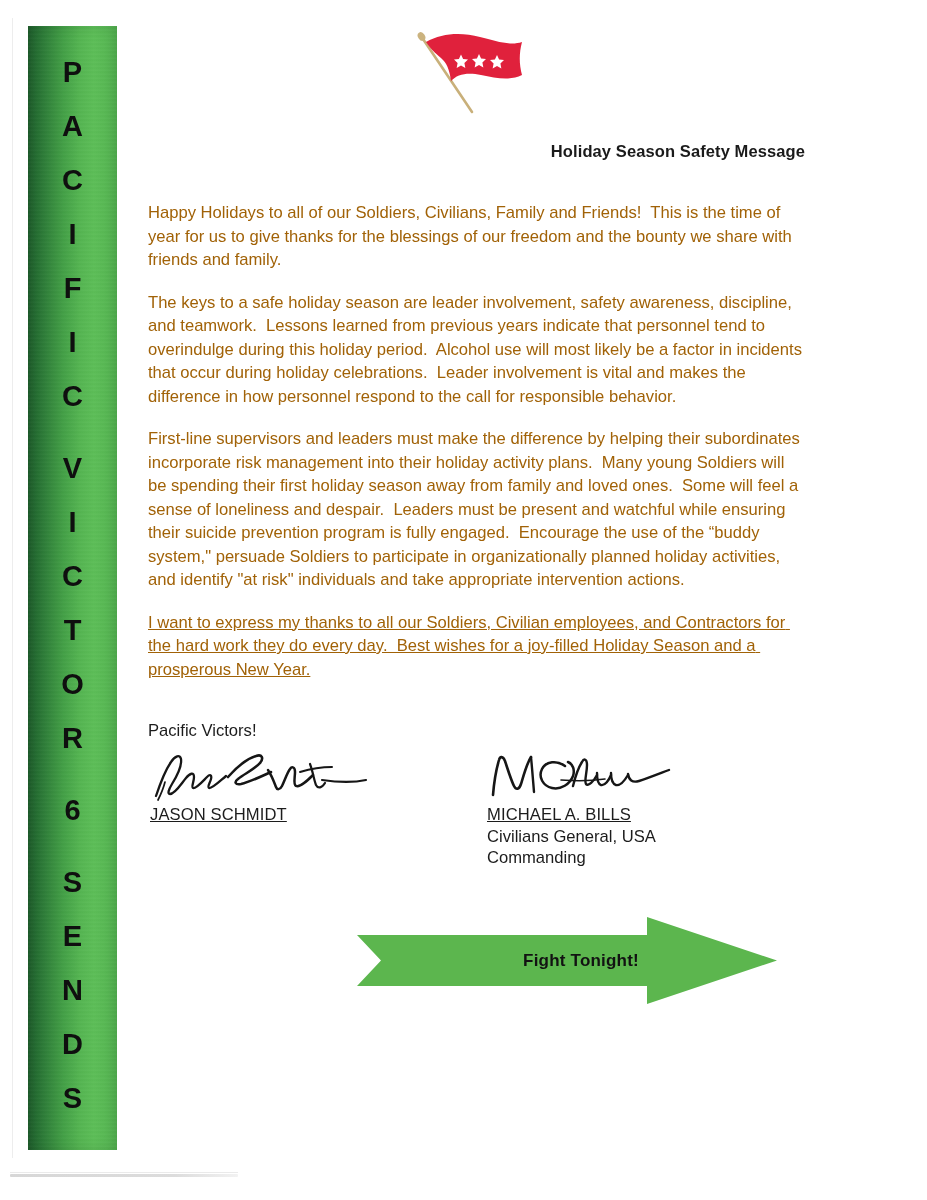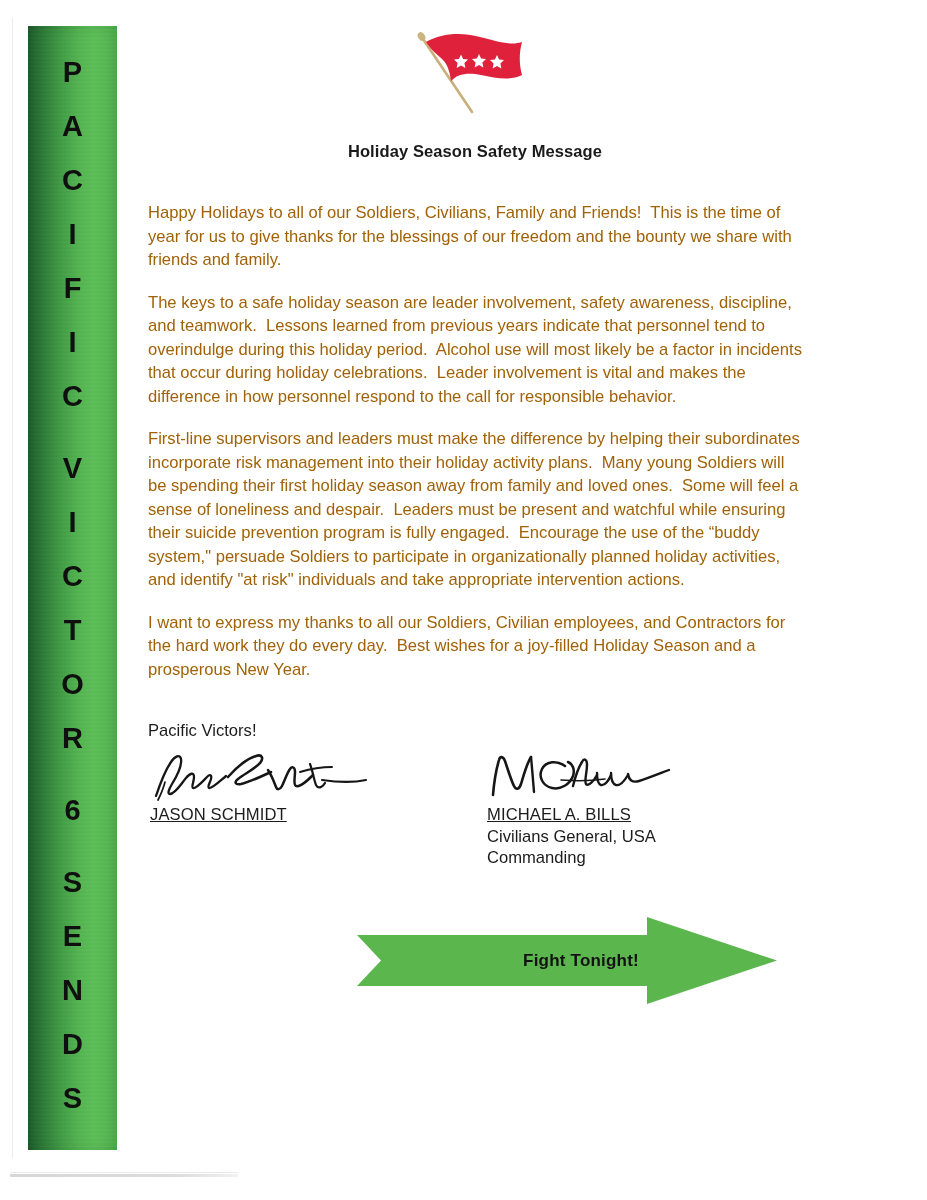--- a/index.html
+++ b/index.html
@@ -112,21 +112,21 @@
     width: 150px;
     height: 88px;
   }
 
   
   .doc-title {
     position: absolute;
     left: 145px;
     top: 142px;
     width: 660px;
-    text-align: center;
+    text-align: right;
     font-size: 16.5px;
     font-weight: bold;
     color: #1a1a1a;
     letter-spacing: 0.1px;
   }
 
   
   .body-copy {
     position: absolute;
     left: 148px;
@@ -136,20 +136,21 @@
   .para {
     font-size: 16.6px;
     line-height: 23.5px;
     color: #a16207;
     margin: 0 0 19px 0;
     text-align: left;
     white-space: pre-wrap;
   }
   .para.tight {
     margin-bottom: 32px;
+    text-decoration: underline;
   }
   .closing {
     font-size: 16.6px;
     line-height: 23.5px;
     color: #1c1c1c;
     margin: 38px 0 0 0;
   }
 
   
   .sig-block {

